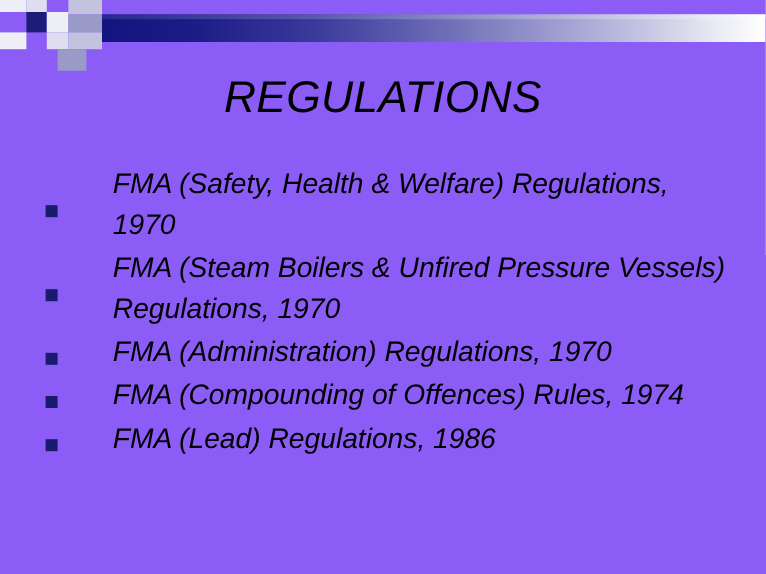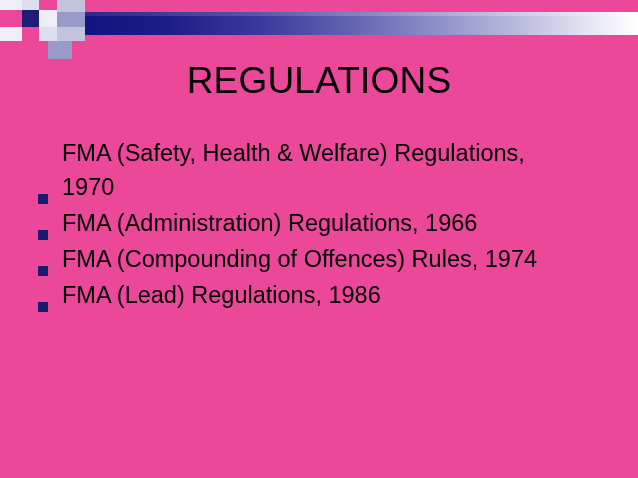--- a/index.html
+++ b/index.html
@@ -12,22 +12,23 @@
     height: 478px;
     background: #ffffff;
     font-family: "Liberation Sans", sans-serif;
     overflow: hidden;
   }
 
   #slide {
     position: relative;
     width: 638px;
     height: 478px;
-    background: #ec4899;
+    background: #8b5cf6;
     overflow: hidden;
+    font-style: italic;
   }
 
   
   .deco-layer {
     position: absolute;
     top: 0;
     left: 0;
     width: 638px;
     height: 60px;
     pointer-events: none;
@@ -95,22 +96,23 @@
   
   #body {
     position: absolute;
     left: 38px;
     top: 136px;
     width: 580px;
   }
 
   .bullet-row {
     display: flex;
-    align-items: flex-end;
+    align-items: center;
     margin-bottom: 2px;
+    gap: 32px;
   }
 
   .bullet-marker {
     flex: 0 0 auto;
     width: 10px;
     height: 10px;
     background: #1a1a6e;
     margin-top: 12px;
     margin-right: 14px;
   }
@@ -150,24 +152,28 @@
 
   <div id="title">REGULATIONS</div>
 
   <div id="body">
 
     <div class="bullet-row">
       <span class="bullet-marker"></span>
       <span class="bullet-text">FMA (Safety, Health &amp; Welfare) Regulations, 1970</span>
     </div>
 
+    <div class="bullet-row">
+      <span class="bullet-marker"></span>
+      <span class="bullet-text">FMA (Steam Boilers &amp; Unfired Pressure Vessels) Regulations, 1970</span>
+    </div>
 
     <div class="bullet-row">
       <span class="bullet-marker"></span>
-      <span class="bullet-text">FMA (Administration) Regulations, 1966</span>
+      <span class="bullet-text">FMA (Administration) Regulations, 1970</span>
     </div>
 
     <div class="bullet-row">
       <span class="bullet-marker"></span>
       <span class="bullet-text">FMA (Compounding of Offences) Rules, 1974</span>
     </div>
 
 
     <div class="bullet-row">
       <span class="bullet-marker"></span>

